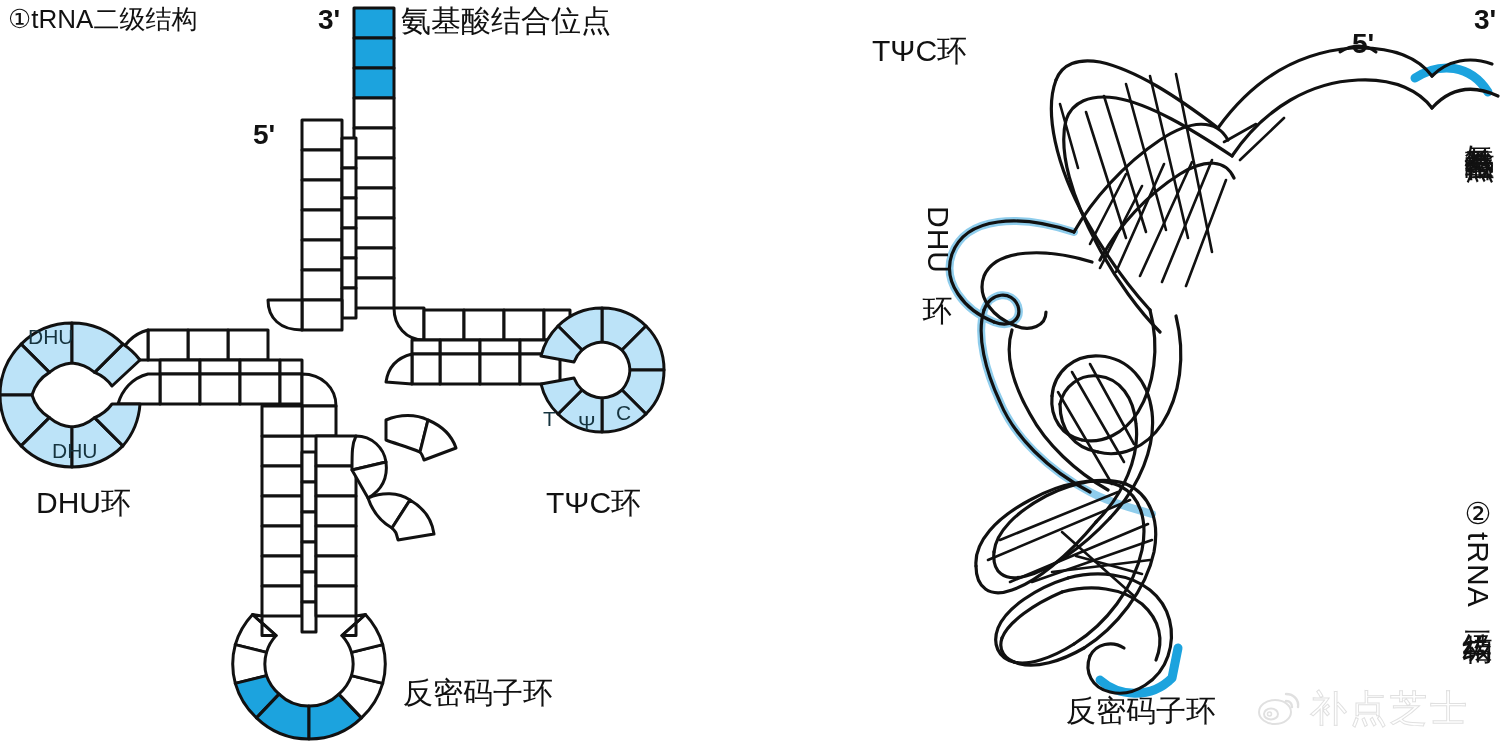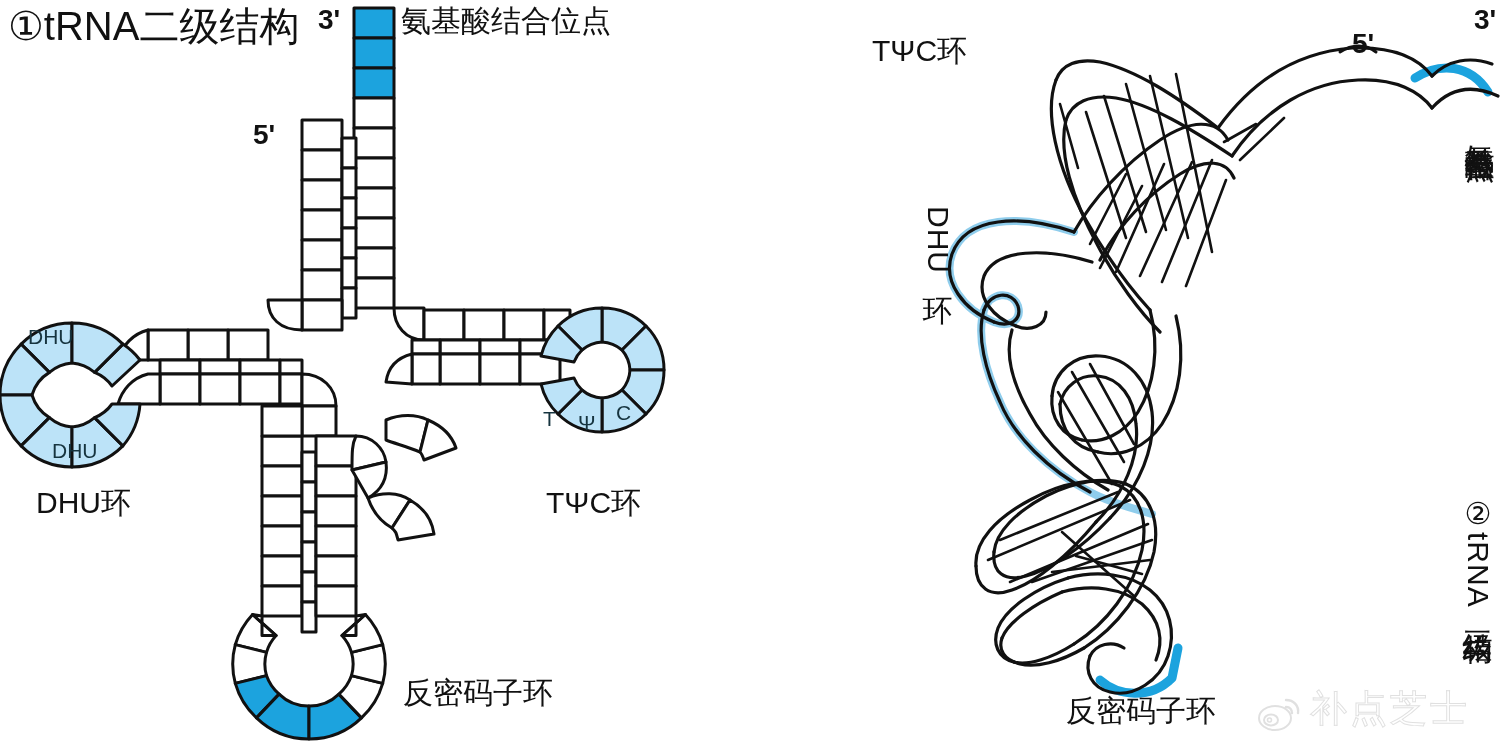--- a/index.html
+++ b/index.html
@@ -28,21 +28,21 @@
     height: 744px;
     display: block;
   }
   .txt {
     position: absolute;
     white-space: nowrap;
     color: #111111;
     line-height: 1;
   }
   .t-title {
-    font-size: 40px;
+    font-size: 26px;
     letter-spacing: 0px;
   }
   .t-label {
     font-size: 30px;
   }
   .t-prime {
     font-size: 28px;
     font-weight: 600;
   }
   .t-mid {
@@ -388,21 +388,21 @@
   <div class="txt t-prime" style="left:1474px; top:6px;">3'</div>
 
   <div class="txt vert" style="left:1464px; top:122px;">氨基酸结合位点</div>
 
   <div class="txt t-label" style="left:1066px; top:696px;">反密码子环</div>
 
   <div class="txt vert vert-mixed" style="left:1462px; top:496px; font-size:30px;">
     <span class="vert" style="writing-mode:vertical-rl;text-orientation:upright;">②</span><span>tRNA</span><span class="vert" style="writing-mode:vertical-rl;text-orientation:upright;">三级结构</span>
   </div>
 
-  <div class="watermark" style="left:1258px; top:684px;align-items:flex-end;">
+  <div class="watermark" style="left:1258px; top:684px;">
     <svg width="44" height="38" viewBox="0 0 44 38">
       <ellipse cx="17" cy="22" rx="16" ry="12" fill="none" stroke="#9a9a9a" stroke-width="2"></ellipse>
       <ellipse cx="13" cy="24" rx="7" ry="5.5" fill="none" stroke="#9a9a9a" stroke-width="2"></ellipse>
       <circle cx="11.5" cy="24" r="2" fill="none" stroke="#9a9a9a" stroke-width="1.6"></circle>
       <path d="M28,4 C36,4 41,10 40,17" fill="none" stroke="#9a9a9a" stroke-width="2.4" stroke-linecap="round"></path>
       <path d="M28,11 C32,11 34,14 34,17" fill="none" stroke="#9a9a9a" stroke-width="2.4" stroke-linecap="round"></path>
     </svg>
     <span class="wm-text">补点芝士</span>
   </div>
 

